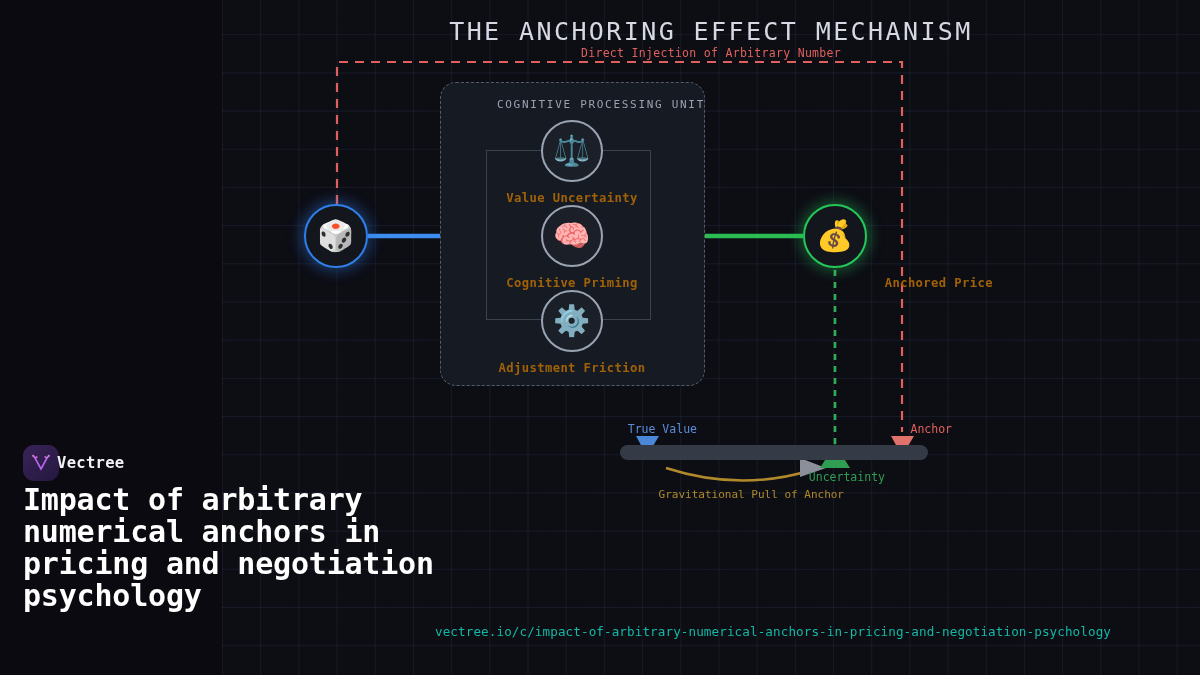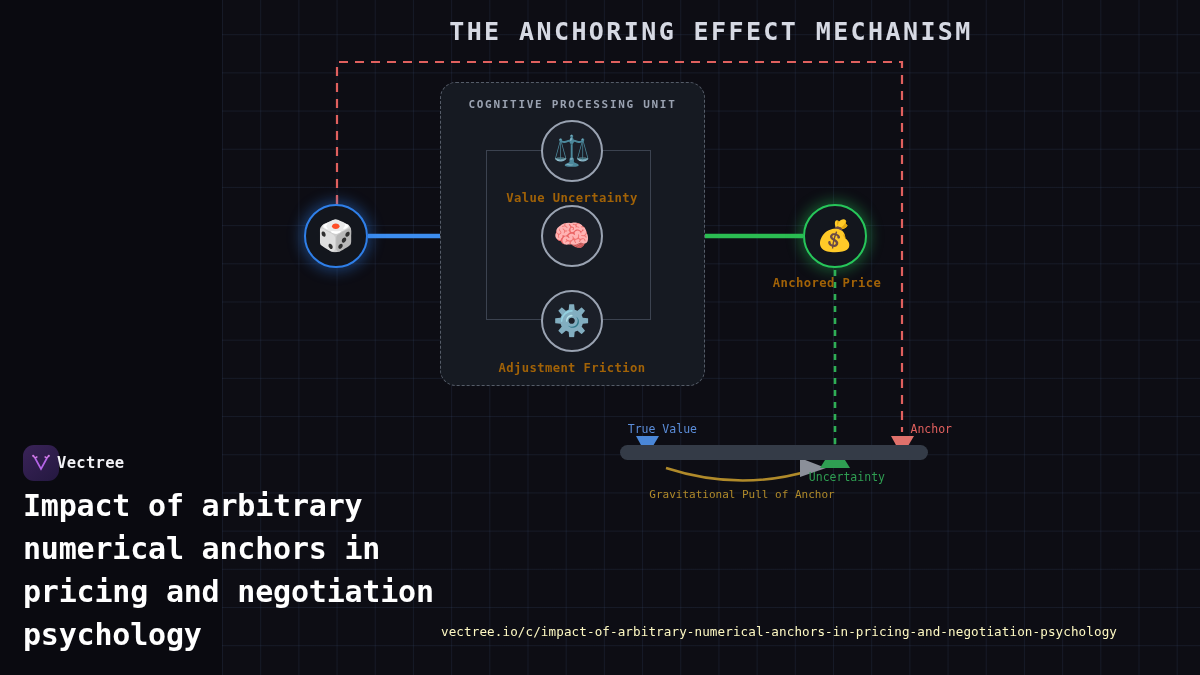--- a/index.html
+++ b/index.html
@@ -33,21 +33,21 @@
     width: 222px; height: 675px;
     background: #0a0a10;
   }
 
   
   #title {
     position: absolute; left: 222px; top: 17px; width: 978px;
     text-align: center;
     color: #d6d9e3;
     font-size: 25px;
-    font-weight: bold;
+    font-weight: normal;
     letter-spacing: 2.4px;
   }
   #subtitle {
     position: absolute; left: 222px; top: 46px; width: 978px;
     text-align: center;
     color: #e0605e;
     font-size: 11.5px;
     letter-spacing: 0.3px;
   }
 
@@ -69,25 +69,25 @@
   }
   #cpu-inner-rect {
     position: absolute;
     left: 486px; top: 150px;
     width: 165px; height: 170px;
     border: 1.3px solid #3c4350;
   }
   #cpu-label {
     position: absolute;
     left: 440px; top: 98px; width: 265px;
-    text-align: center;
+    text-align: right;
     color: #9aa2b1;
     font-size: 11px;
     letter-spacing: 1.7px;
-    font-weight: bold;
+    font-weight: normal;
   }
 
   
   .node {
     position: absolute;
     border-radius: 50%;
     background: #1b1f28;
     display: flex;
     align-items: center;
     justify-content: center;
@@ -124,21 +124,21 @@
   }
   #label-input { left: 216px; top: 276px; width: 240px; }
 
   #node-output {
     left: 803px; top: 204px;
     width: 64px; height: 64px;
     border: 2.6px solid #27c65a;
     background: #13161d;
     box-shadow: 0 0 13px 4px rgba(39,198,90,0.36);
   }
-  #label-output { left: 707px; top: 276px; width: 240px; }
+  #label-output { left: 753px; top: 276px; width: 240px; text-align: right; }
 
   
   #track {
     position: absolute;
     left: 620px; top: 445px;
     width: 308px; height: 15px;
     background: #343b47;
     border-radius: 7.5px;
   }
   .marker-label {
@@ -146,21 +146,21 @@
     font-size: 11.5px;
     white-space: nowrap;
     text-align: right;
   }
   #lbl-truevalue  { left: 597px; top: 422px; width: 100px; color: #5b8dd9; }
   #lbl-anchor     { left: 852px; top: 422px; width: 100px; color: #e0605e; }
   #lbl-settlement { left: 785px; top: 470px; width: 100px; color: #2f9e52; }
   #lbl-pull {
     position: absolute;
     left: 640px; top: 488px; width: 204px;
-    text-align: center;
+    text-align: right;
     font-size: 11px;
     color: #b08a2a;
     white-space: nowrap;
   }
 
   
   #logo {
     position: absolute;
     left: 23px; top: 445px;
     width: 36px; height: 36px;
@@ -175,43 +175,43 @@
     font-weight: bold;
     color: #f2f2f6;
     letter-spacing: 0.3px;
   }
   #headline {
     position: absolute;
     left: 23px; top: 484px;
     width: 430px;
     font-size: 30px;
     font-weight: bold;
-    line-height: 43px;
+    line-height: 32px;
     color: #ffffff;
     letter-spacing: -0.2px;
   }
   #footer-url {
     position: absolute;
     left: 435px; top: 624px;
     font-size: 12.6px;
-    color: #fef9c3;
+    color: #14b8a6;
     letter-spacing: 0.1px;
     white-space: nowrap;
-    margin-left: 6px;
   }
 </style>
 </head>
 <body>
 
 <div id="stage">
 
   <div id="grid"></div>
   <div id="leftpanel"></div>
 
   <div id="title">THE ANCHORING EFFECT MECHANISM</div>
+  <div id="subtitle">Direct Injection of Arbitrary Number</div>
 
   <svg class="svg-layer">
 
     <path d="M 337 204 L 337 62 L 902 62 L 902 432" stroke="#e0605e" stroke-width="2.2" fill="none" stroke-dasharray="9 7"></path>
 
     <line x1="368" y1="236" x2="440" y2="236" stroke="#3d8ef0" stroke-width="4.4"></line>
 
     <line x1="705" y1="236" x2="803" y2="236" stroke="#2bbd52" stroke-width="4.4"></line>
 
     <line x1="440" y1="236" x2="705" y2="236" stroke="#4b5260" stroke-width="2"></line>
@@ -233,20 +233,21 @@
   <div id="cpu-label">COGNITIVE PROCESSING UNIT</div>
 
   <div class="node inner-node" id="node-value">
     <span class="node-emoji">⚖️</span>
   </div>
   <div class="node-label" id="label-value">Value Uncertainty</div>
 
   <div class="node inner-node" id="node-priming">
     <span class="node-emoji">🧠</span>
   </div>
+  <div class="node-label" id="label-priming">Cognitive Priming</div>
 
   <div class="node inner-node" id="node-friction">
     <span class="node-emoji">⚙️</span>
   </div>
   <div class="node-label" id="label-friction">Adjustment Friction</div>
 
   <div class="node" id="node-input">
     <span class="node-emoji">🎲</span>
   </div>
 

